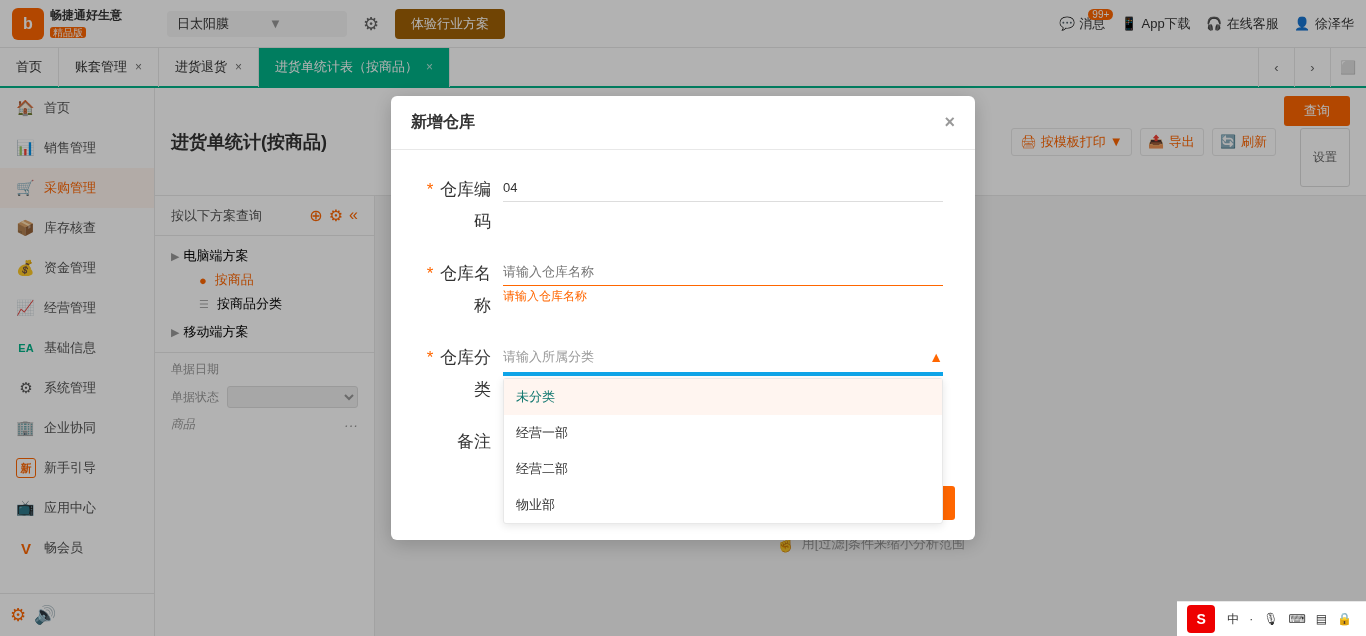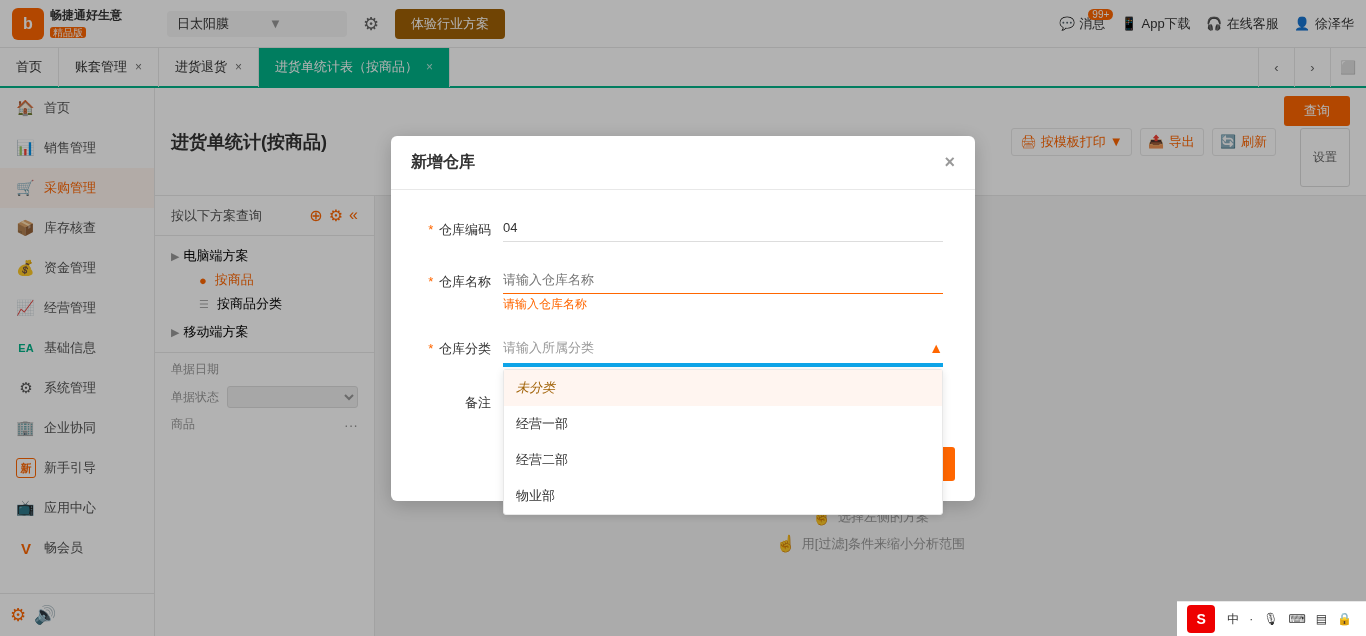--- a/index.html
+++ b/index.html
@@ -53,31 +53,31 @@
     .tree-item.active { color: #f60; }
     .tree-arrow { color: #999; font-size: 11px; }
 
     
     .overlay { position: fixed; top: 0; left: 0; width: 100%; height: 100%; background: rgba(0,0,0,0.3); z-index: 100; display: flex; align-items: center; justify-content: center; }
     .modal { background: #fff; border-radius: 6px; width: 584px; padding: 0; box-shadow: 0 4px 20px rgba(0,0,0,0.2); position: relative; }
     .modal-header { display: flex; align-items: center; justify-content: space-between; padding: 16px 20px; border-bottom: 1px solid #e8e8e8; font-size: 16px; font-weight: bold; color: #333; }
     .modal-close { cursor: pointer; color: #999; font-size: 18px; }
     .modal-body { padding: 24px 32px 16px; }
     .form-row { display: flex; align-items: flex-start; margin-bottom: 20px; }
-    .form-label { width: 80px; text-align: right; padding-right: 12px; font-size: 13px; color: #333; line-height: 32px; flex-shrink: 0; }
+    .form-label { width: 80px; text-align: right; padding-right: 12px; font-size: 17px; color: #333; line-height: 32px; flex-shrink: 0; }
     .form-label .required { color: #f60; margin-right: 2px; }
     .form-field { flex: 1; position: relative; }
     .form-input { width: 100%; border: none; border-bottom: 1px solid #ddd; padding: 6px 0; font-size: 13px; color: #333; outline: none; background: transparent; }
     .form-input.error-border { border-bottom-color: #f60; }
     .error-msg { color: #f60; font-size: 12px; margin-top: 2px; }
     .form-input-select { width: 100%; border: none; border-bottom: 1px solid #ddd; padding: 6px 0; font-size: 13px; color: #999; outline: none; background: transparent; display: flex; align-items: center; justify-content: space-between; cursor: pointer; }
     .select-arrow { color: #f60; font-size: 14px; }
     .dropdown-list { position: absolute; top: 36px; left: 0; width: 100%; background: #fff; border: 1px solid #e8e8e8; border-radius: 3px; box-shadow: 0 2px 8px rgba(0,0,0,0.1); z-index: 200; }
     .dropdown-item { padding: 9px 12px; cursor: pointer; font-size: 13px; color: #333; }
-    .dropdown-item.selected { background: #fff5f0; color: #a16207; font-style: italic; }
+    .dropdown-item.selected { background: #fff5f0; color: #0f766e; }
     .modal-footer { padding: 12px 20px 20px; display: flex; justify-content: flex-end; gap: 10px; }
     .save-btn { background: #f60; color: #fff; border: none; border-radius: 3px; padding: 8px 28px; font-size: 14px; cursor: pointer; }
 
     .content-two-col { display: flex; height: 100%; }
     .left-panel { width: 220px; background: #fff; border-right: 1px solid #e8e8e8; flex-shrink: 0; overflow-y: auto; }
     .right-panel { flex: 1; background: #f5f5f5; overflow: auto; }
     .panel-header { padding: 10px 16px; display: flex; align-items: center; justify-content: space-between; border-bottom: 1px solid #e8e8e8; }
     .panel-header-title { font-size: 13px; color: #555; }
     .panel-header-actions { display: flex; gap: 6px; }
     .icon-btn { color: #f60; cursor: pointer; font-size: 16px; }
@@ -270,21 +270,21 @@
         <div style="padding:8px 16px;border-top:1px solid #e8e8e8;">
           <div style="display:flex;align-items:center;gap:8px;margin-bottom:8px;">
             <span style="font-size:12px;color:#999;white-space:nowrap;">单据日期</span>
           </div>
           <div style="display:flex;align-items:center;gap:8px;margin-bottom:8px;">
             <span style="font-size:12px;color:#999;white-space:nowrap;">单据状态</span>
             <select style="font-size:12px;border:1px solid #ddd;border-radius:3px;padding:2px 4px;flex:1;color:#999;">
               <option></option>
             </select>
           </div>
-          <div style="display:flex;align-items:flex-end;gap:4px;">
+          <div style="display:flex;align-items:flex-end;gap:4px;font-style:italic;">
             <span style="font-size:12px;color:#999;white-space:nowrap;">商品</span>
             <span style="color:#999;font-size:14px;cursor:pointer;margin-left:auto;">···</span>
           </div>
         </div>
       </div>
 
       <div class="right-panel">
 
         <div style="display:flex;flex-direction:column;align-items:center;justify-content:center;height:100%;padding:40px;">
 

